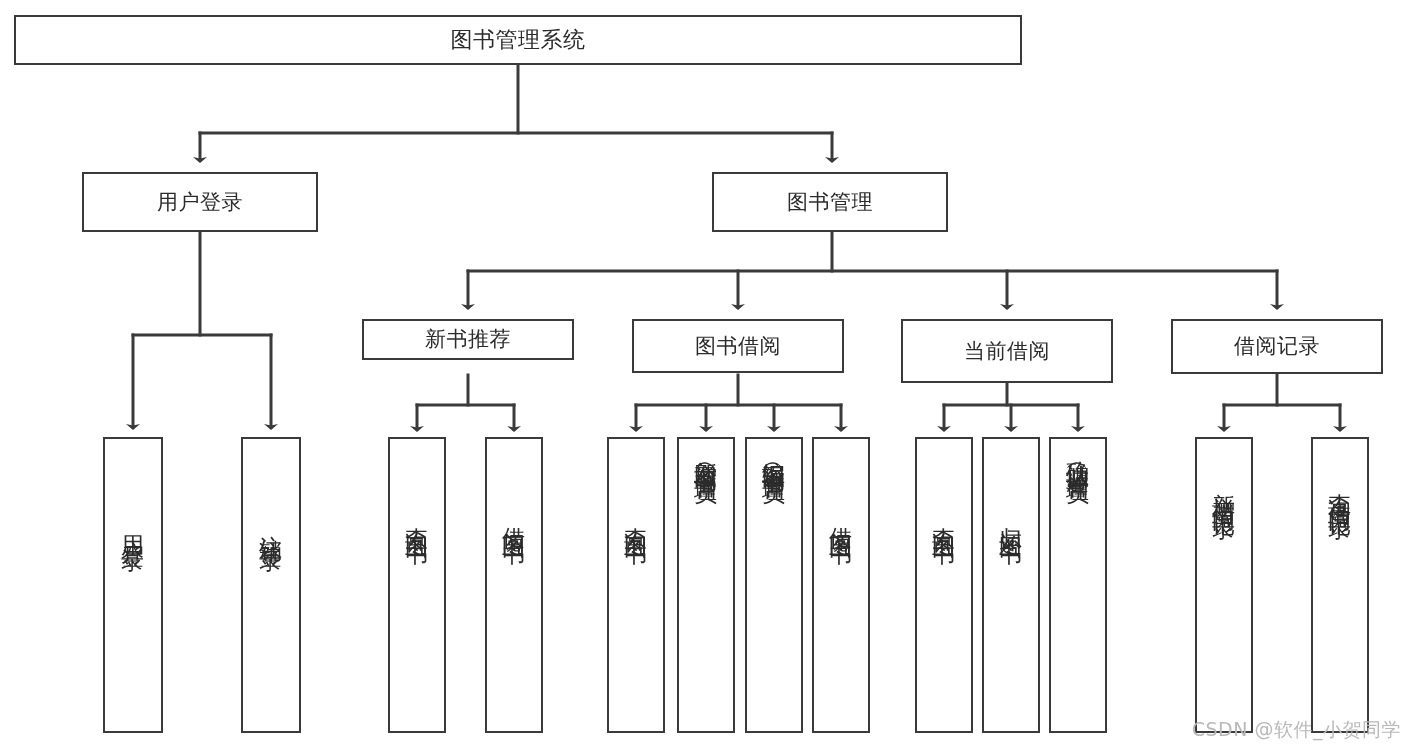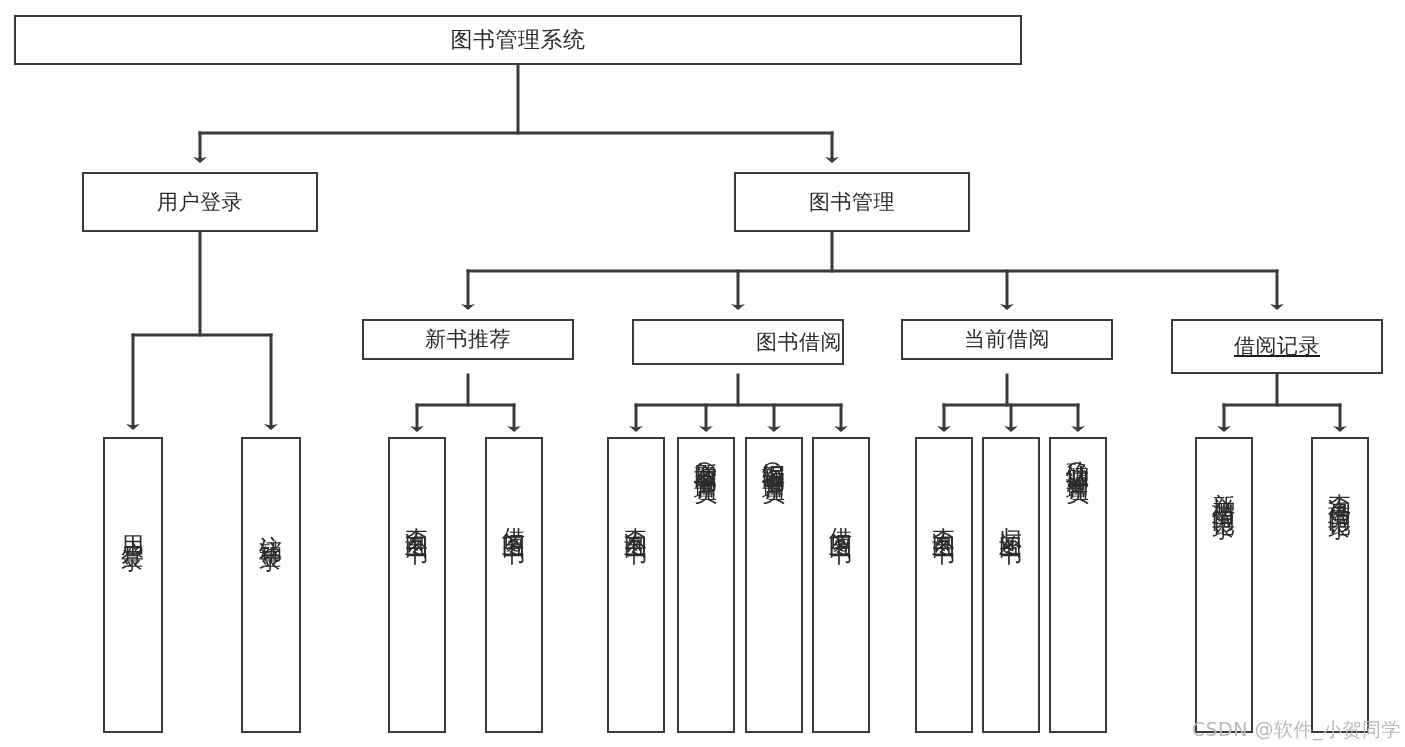--- a/index.html
+++ b/index.html
@@ -124,37 +124,37 @@
   </svg>
 
   <div class="node horiz" id="node-root" style="left:14px;top:15px;width:1008px;height:50px;">
     <span class="lbl">图书管理系统</span>
   </div>
 
   <div class="node horiz" id="node-user-login" style="left:82px;top:172px;width:236px;height:60px;">
     <span class="lbl">用户登录</span>
   </div>
 
-  <div class="node horiz" id="node-book-manage" style="left:712px;top:172px;width:236px;height:60px;margin-left:22px;">
+  <div class="node horiz" id="node-book-manage" style="left:712px;top:172px;width:236px;height:60px;">
     <span class="lbl">图书管理</span>
   </div>
 
   <div class="node horiz" id="node-new-book-rec" style="left:362px;top:319px;width:212px;height:41px;">
     <span class="lbl">新书推荐</span>
   </div>
 
-  <div class="node horiz" id="node-book-borrow" style="left:632px;top:319px;width:212px;height:46px;justify-content:flex-end;">
+  <div class="node horiz" id="node-book-borrow" style="left:632px;top:319px;width:212px;height:54px;">
     <span class="lbl">图书借阅</span>
   </div>
 
-  <div class="node horiz" id="node-current-borrow" style="left:901px;top:319px;width:212px;height:41px;">
+  <div class="node horiz" id="node-current-borrow" style="left:901px;top:319px;width:212px;height:64px;">
     <span class="lbl">当前借阅</span>
   </div>
 
-  <div class="node horiz" id="node-borrow-record" style="left:1171px;top:319px;width:212px;height:55px;text-decoration:underline;">
+  <div class="node horiz" id="node-borrow-record" style="left:1171px;top:319px;width:212px;height:55px;">
     <span class="lbl">借阅记录</span>
   </div>
 
   <div class="node vert" style="left:103px;top:437px;width:60px;height:296px;padding-top:78px;">
     <span class="lbl">用户登录</span>
   </div>
 
   <div class="node vert" style="left:241px;top:437px;width:60px;height:296px;padding-top:78px;">
     <span class="lbl">注销登录</span>
   </div>

